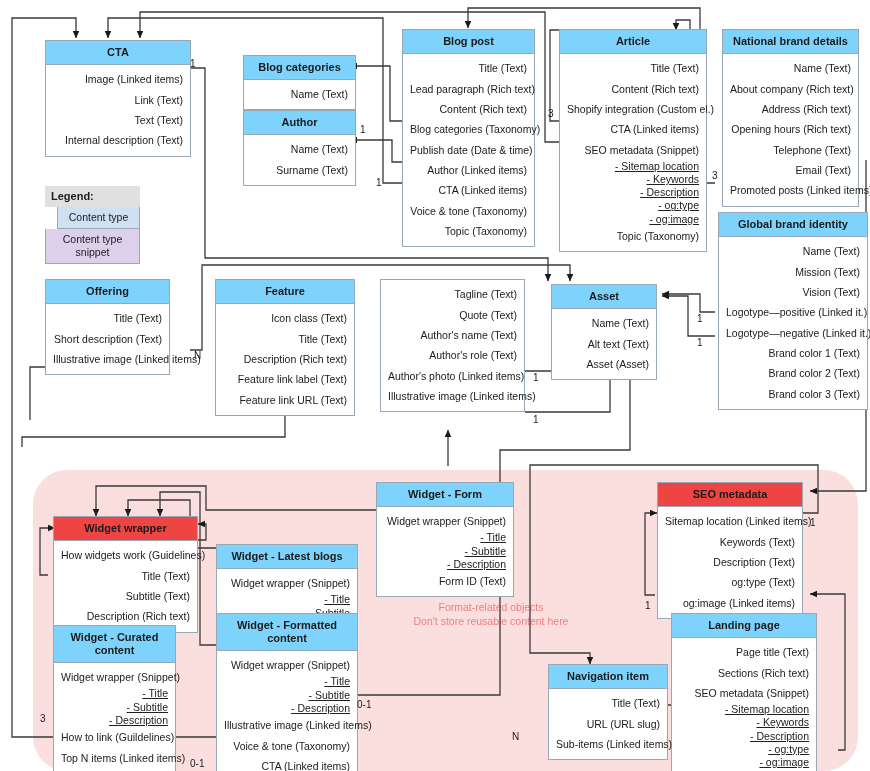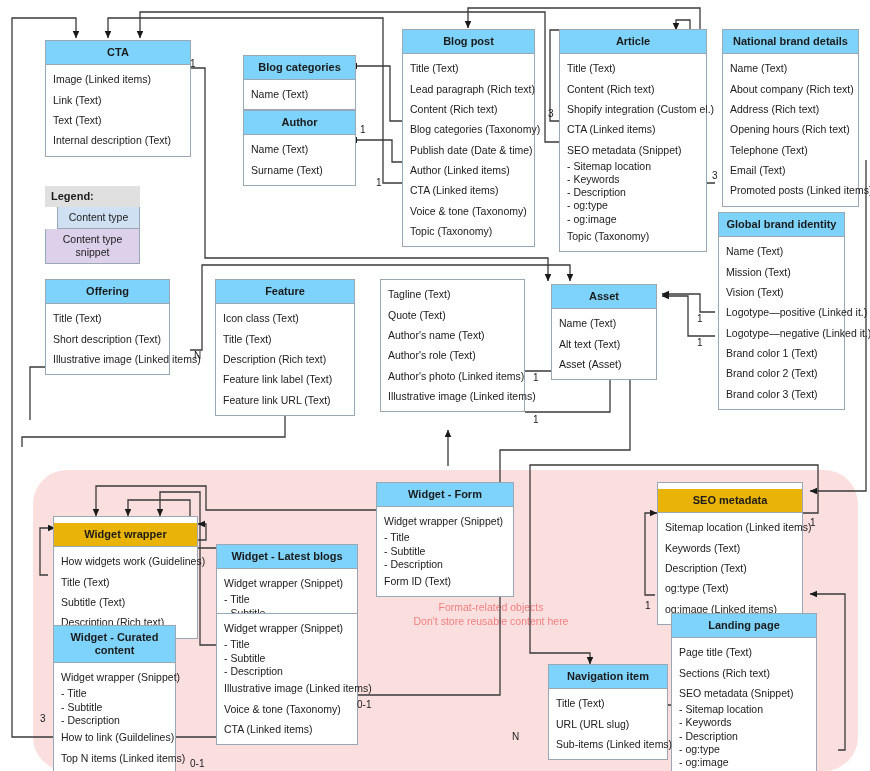--- a/index.html
+++ b/index.html
@@ -44,36 +44,37 @@
     background: #7dd3fc;
     border-bottom: 1px solid #9aa7b5;
     font-size: 11px;
     font-weight: bold;
     color: #1b1b1b;
     text-align: center;
     padding: 5px 4px 5px 4px;
     line-height: 13px;
   }
   .entity.snippet .etitle {
-    background: #eab308;
-    margin-top: 6px;
+    background: #ef4444;
   }
   .entity .efields {
     padding: 4px 7px 5px 7px;
+    text-align: right;
   }
   .entity .efield {
     font-size: 10.5px;
     color: #202020;
     line-height: 14px;
     padding: 3.2px 0;
     white-space: pre;
   }
   .entity .efield.sub {
     padding: 0;
     line-height: 13.2px;
+    text-decoration: underline;
   }
   .card {
     position: absolute;
     font-size: 10px;
     color: #1a1a1a;
     line-height: 11px;
     white-space: pre;
   }
   .legend {
     position: absolute;
@@ -264,21 +265,21 @@
         <div class="efield">Name (Text)</div>
         <div class="efield">About company (Rich text)</div>
         <div class="efield">Address (Rich text)</div>
         <div class="efield">Opening hours (Rich text)</div>
         <div class="efield">Telephone (Text)</div>
         <div class="efield">Email (Text)</div>
         <div class="efield">Promoted posts (Linked items)</div>
       </div>
   </div>
 
-  <div class="entity" style="left:718px; top:212px; width:127px;">
+  <div class="entity" style="left:718px; top:212px; width:150px;">
     <div class="etitle">Global brand identity</div>
     <div class="efields">
         <div class="efield">Name (Text)</div>
         <div class="efield">Mission (Text)</div>
         <div class="efield">Vision (Text)</div>
         <div class="efield">Logotype—positive (Linked it.)</div>
         <div class="efield">Logotype—negative (Linked it.)</div>
         <div class="efield">Brand color 1 (Text)</div>
         <div class="efield">Brand color 2 (Text)</div>
         <div class="efield">Brand color 3 (Text)</div>
@@ -351,20 +352,21 @@
     <div class="etitle">Widget - Latest blogs</div>
     <div class="efields">
         <div class="efield">Widget wrapper (Snippet)</div>
         <div class="efield sub">- Title</div>
         <div class="efield sub">- Subtitle</div>
         <div class="efield sub">- Description</div>
       </div>
   </div>
 
   <div class="entity" style="left:216px; top:613px; width:142px;">
+    <div class="etitle">Widget - Formatted content</div>
     <div class="efields">
         <div class="efield">Widget wrapper (Snippet)</div>
         <div class="efield sub">- Title</div>
         <div class="efield sub">- Subtitle</div>
         <div class="efield sub">- Description</div>
         <div class="efield">Illustrative image (Linked items)</div>
         <div class="efield">Voice &amp; tone (Taxonomy)</div>
         <div class="efield">CTA (Linked items)</div>
       </div>
   </div>

